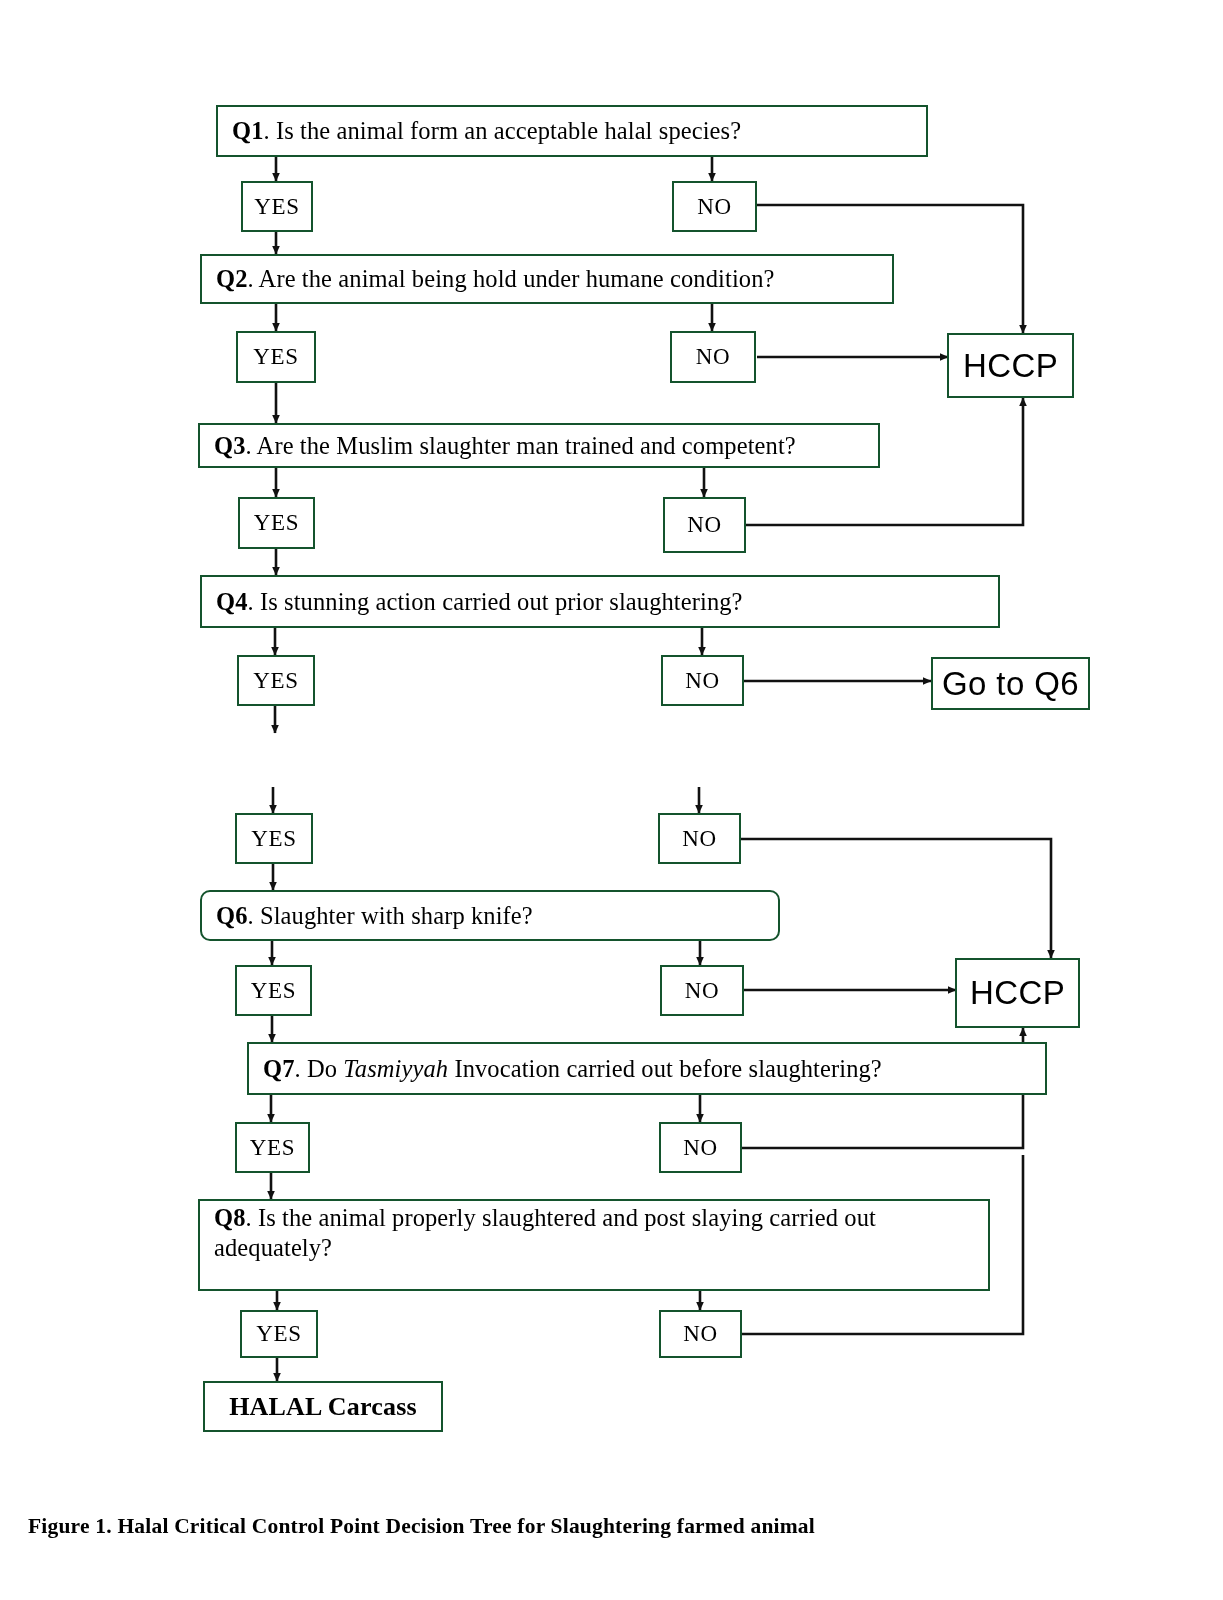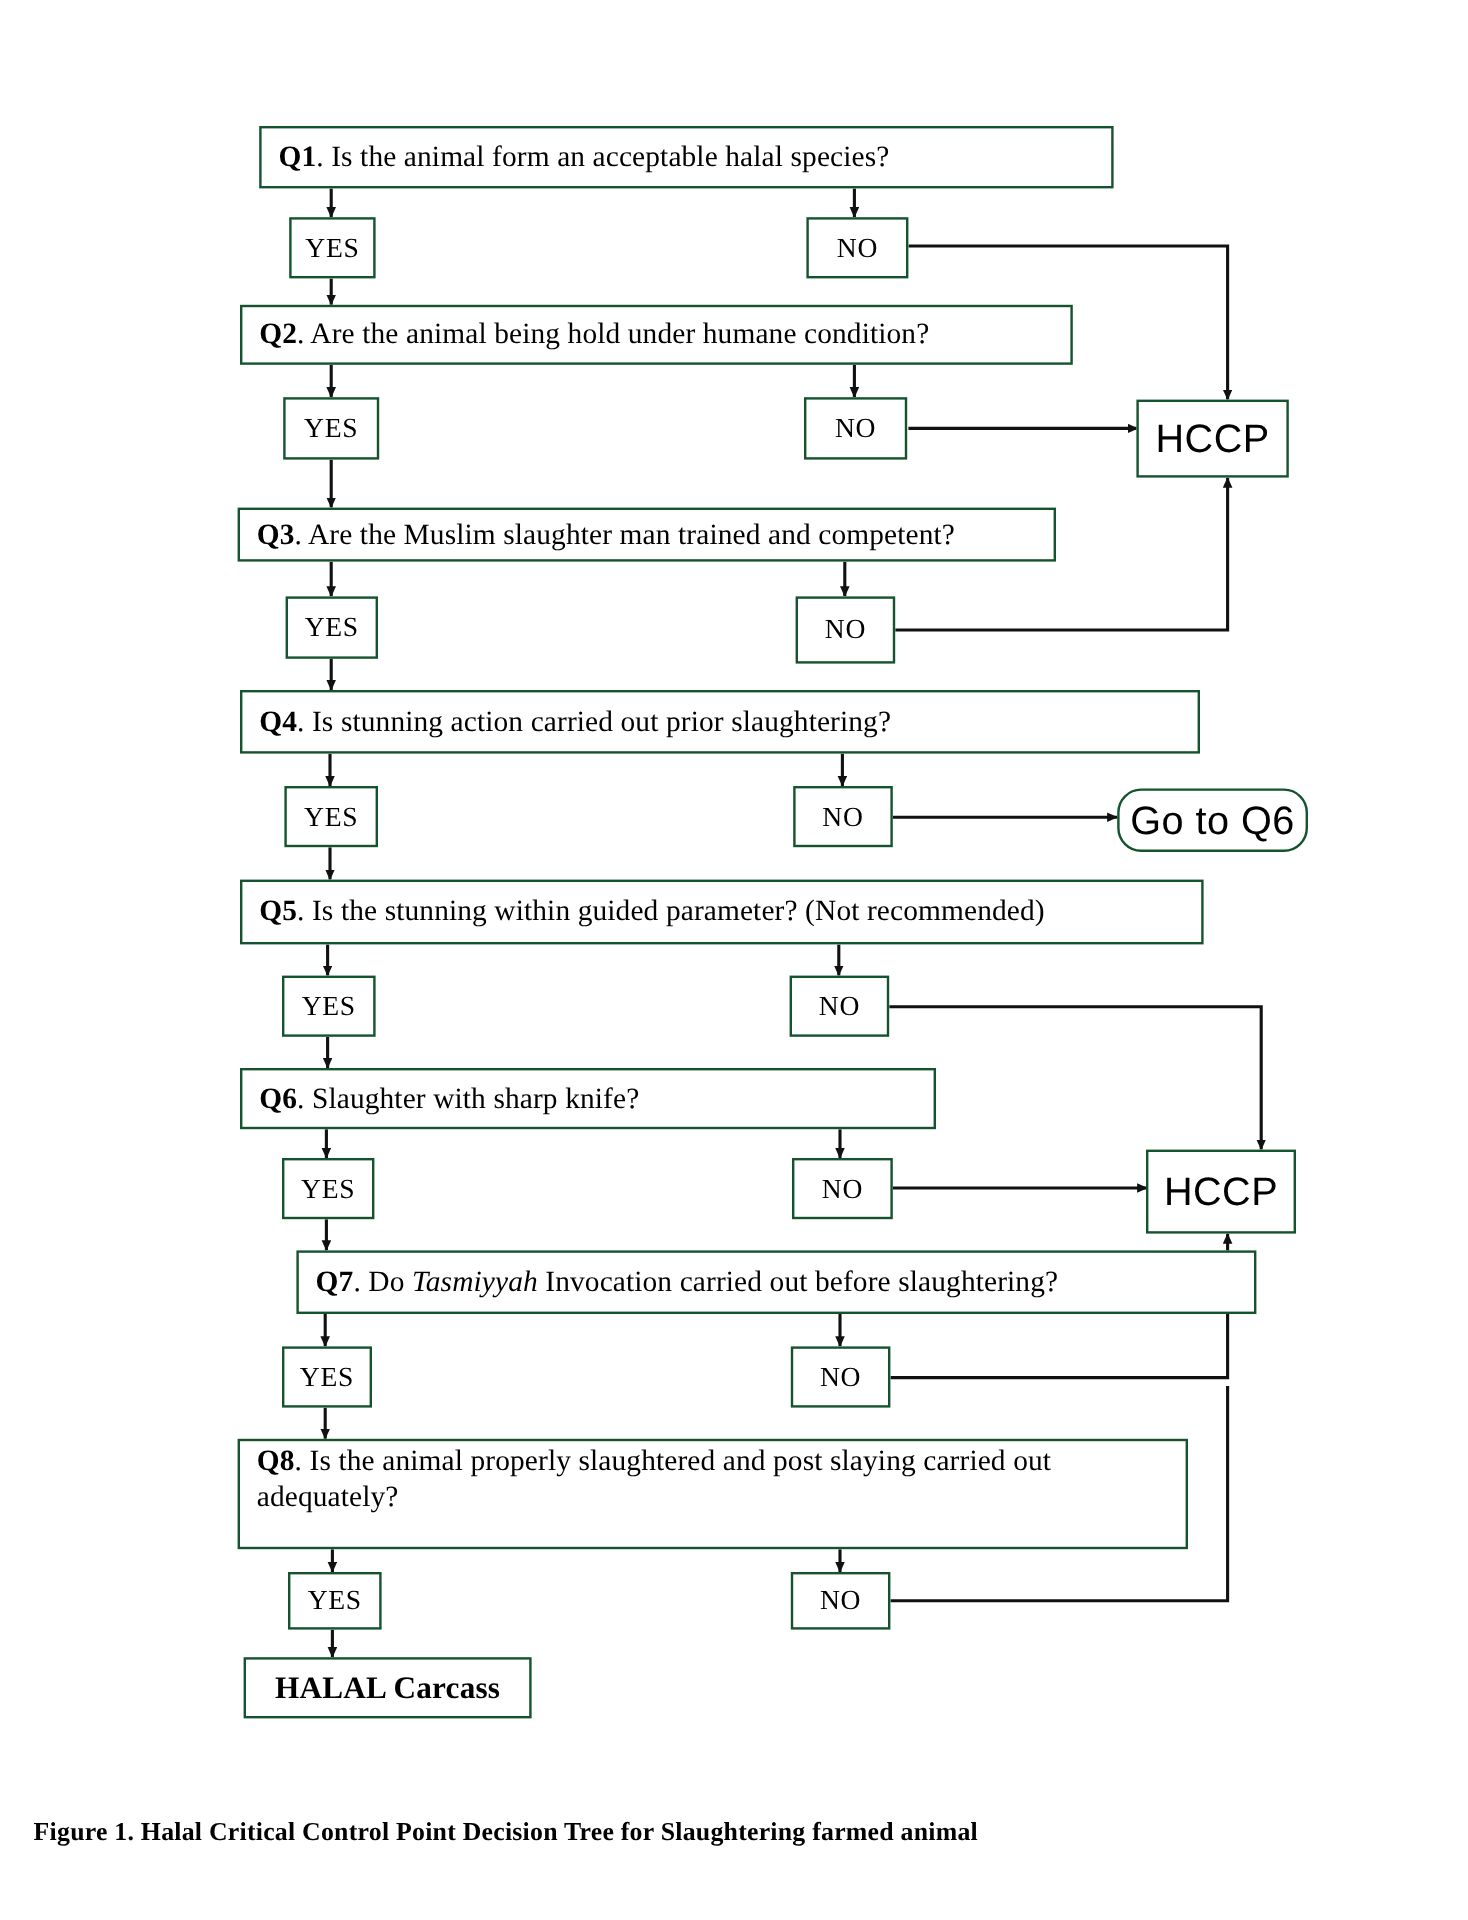--- a/index.html
+++ b/index.html
@@ -193,35 +193,32 @@
   <div class="node qbox" style="left:200px; top:575px; width:800px; height:53px;">
     <span class="qtext"><span class="qlabel">Q4</span><span>. Is stunning action carried out prior slaughtering?</span></span>
   </div>
   <div class="node yn" style="left:237px; top:655px; width:78px; height:51px;">
     <span>YES</span>
   </div>
   <div class="node yn" style="left:661px; top:655px; width:83px; height:51px;">
     <span>NO</span>
   </div>
 
-  <div class="node sans" style="left:931px; top:657px; width:159px; height:53px;border-radius:20px;">
+  <div class="node sans" style="left:931px; top:657px; width:159px; height:53px;">
     <span>Go to Q6</span>
   </div>
 
-  <div class="node qbox" style="left:200px; top:733px; width:803px; height:54px;">
-    <span class="qtext"><span class="qlabel">Q5</span><span>. Is the stunning within guided parameter? (Not recommended)</span></span>
-  </div>
   <div class="node yn" style="left:235px; top:813px; width:78px; height:51px;">
     <span>YES</span>
   </div>
   <div class="node yn" style="left:658px; top:813px; width:83px; height:51px;">
     <span>NO</span>
   </div>
 
-  <div class="node qbox" style="left:200px; top:890px; width:580px; height:51px;">
+  <div class="node qbox" style="left:200px; top:890px; width:580px; height:51px;border-radius:10px;">
     <span class="qtext"><span class="qlabel">Q6</span><span>. Slaughter with sharp knife?</span></span>
   </div>
   <div class="node yn" style="left:235px; top:965px; width:77px; height:51px;">
     <span>YES</span>
   </div>
   <div class="node yn" style="left:660px; top:965px; width:84px; height:51px;">
     <span>NO</span>
   </div>
 
   <div class="node sans" style="left:955px; top:958px; width:125px; height:70px;">

